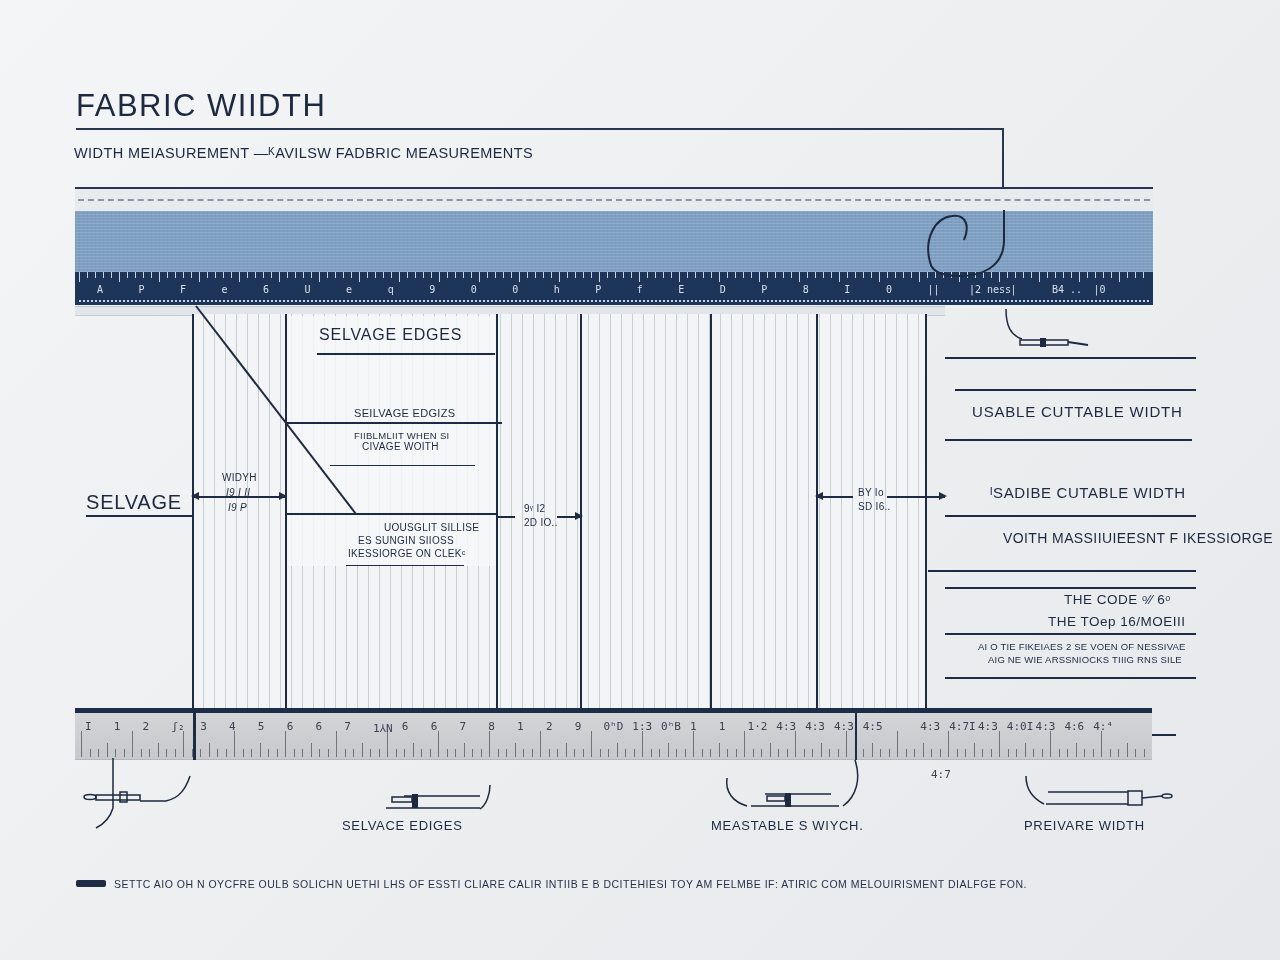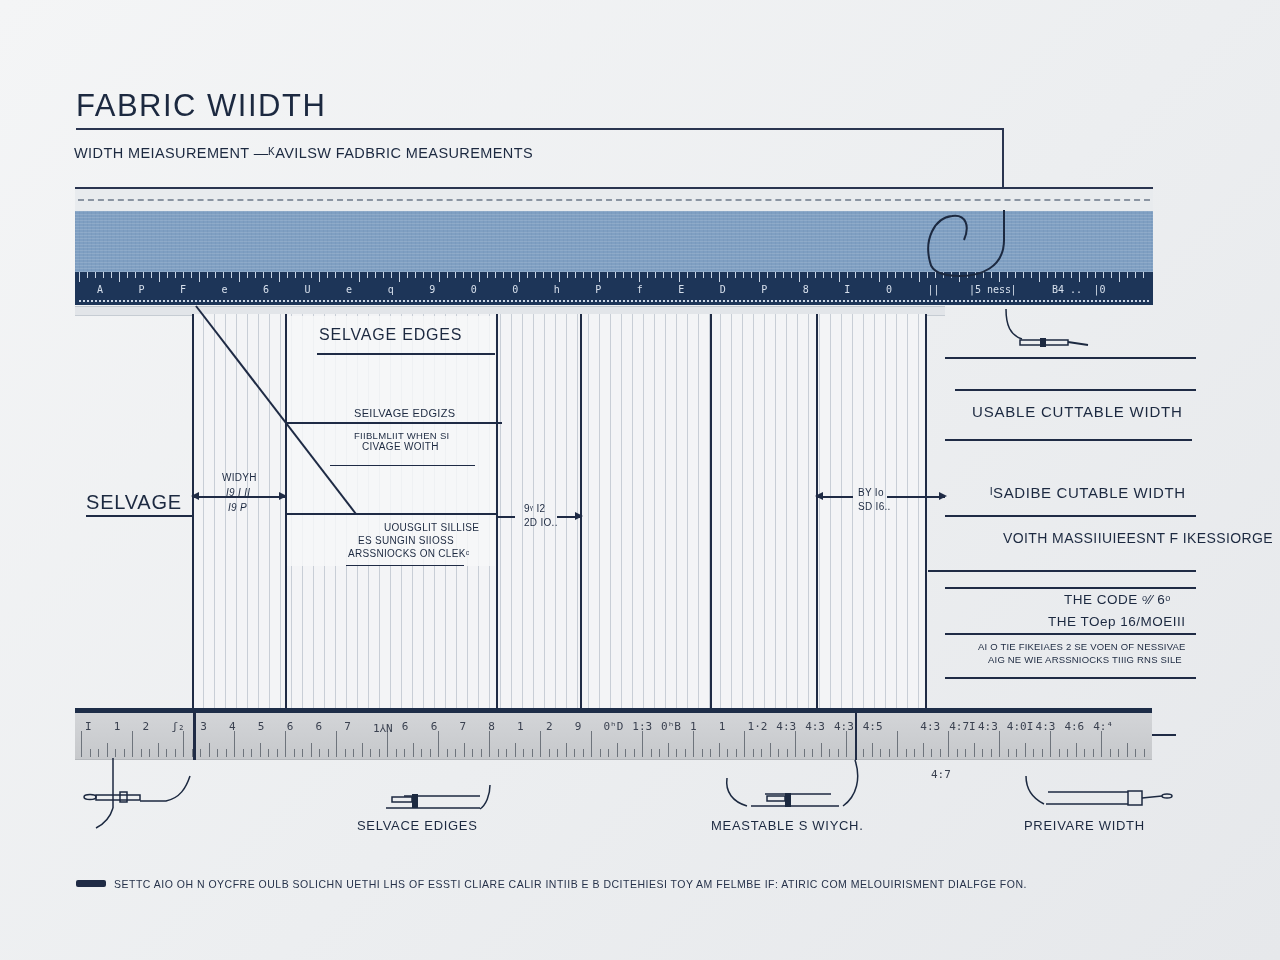--- a/index.html
+++ b/index.html
@@ -242,21 +242,21 @@
     <div class="num" style="left: 478.72px;">h</div>
     <div class="num" style="left: 520.24px;">P</div>
     <div class="num" style="left: 561.76px;">f</div>
     <div class="num" style="left: 603.28px;">E</div>
     <div class="num" style="left: 644.8px;">D</div>
     <div class="num" style="left: 686.32px;">P</div>
     <div class="num" style="left: 727.84px;">8</div>
     <div class="num" style="left: 769.36px;">I</div>
     <div class="num" style="left: 810.88px;">0</div>
     <div class="num" style="left: 852.4px;">||</div>
-    <div class="num" style="left: 893.92px;">|5 ness</div>
+    <div class="num" style="left: 893.92px;">|2 ness</div>
     <div class="num" style="left: 935.44px;">|</div>
     <div class="num" style="left: 976.96px;">B4 ..</div>
     <div class="num" style="left: 1018.48px;">|0</div>
   </div>
 <div class="abs band-under"></div>
 
 <svg class="abs" style="left:920px;top:200px" width="100" height="80">
   <path d="M84 10 L84 40 C84 68 60 76 40 76 C28 76 12 74 10 62 C4 40 14 18 32 16 C46 14 50 26 44 40" fill="none" stroke="#1c2940" stroke-width="2"></path>
 </svg>
 
@@ -289,21 +289,21 @@
 <div class="abs dim" style="left:193px;top:496px;width:92px">
     <span class="al"></span>
     <span class="ar"></span>
   </div>
 <div class="abs lbl lbl-sm" style="left:226px;top:487px;font-style:italic">I9 I II</div>
 <div class="abs lbl lbl-sm" style="left:228px;top:502px;font-style:italic">I9 P</div>
 
 <div class="abs hline" style="left:287px;top:513px;width:210px"></div>
 <div class="abs lbl lbl-sm" style="left:384px;top:522px">UOUSGLIT SILLISE</div>
 <div class="abs lbl lbl-sm" style="left:358px;top:535px">ES SUNGIN SIIOSS</div>
-<div class="abs lbl lbl-sm" style="left:348px;top:548px">ARSSNIOCKS ON CLEKᶜ</div>
+<div class="abs lbl lbl-sm" style="left:348px;top:548px">IKESSIORGE ON CLEKᶜ</div>
 <div class="abs hline" style="left:346px;top:565px;width:118px;height:1px"></div>
 
 <div class="abs dim" style="left:497px;top:516px;width:84px;background:transparent">
   <div style="position:absolute;left:0;top:0;width:18px;height:1.5px;background:#1f2b45"></div>
   <div style="position:absolute;right:0;top:0;width:24px;height:2px;background:#1f2b45"></div>
   <span class="ar"></span>
 </div>
 <div class="abs lbl lbl-sm" style="left:524px;top:503px">9ᵞ I2</div>
 <div class="abs lbl lbl-sm" style="left:524px;top:517px">2D IO..</div>
 
@@ -518,21 +518,21 @@
   <rect x="40" y="34" width="7" height="10" fill="none" stroke="#1c2940" stroke-width="1.5"></rect>
   <path d="M60 43 L86 43 C100 40 106 30 110 18" fill="none" stroke="#1c2940" stroke-width="1.5"></path>
 </svg>
 <svg class="abs" style="left:380px;top:775px" width="130" height="40">
   <line x1="24" y1="21" x2="100" y2="21" stroke="#1c2940" stroke-width="1.5"></line>
   <line x1="6" y1="33" x2="100" y2="33" stroke="#1c2940" stroke-width="1.5"></line>
   <rect x="12" y="22" width="20" height="5" fill="none" stroke="#1c2940" stroke-width="1.5"></rect>
   <rect x="32" y="19" width="6" height="14" fill="#1c2940"></rect>
   <path d="M110 10 C110 20 106 30 100 34" fill="none" stroke="#1c2940" stroke-width="1.5"></path>
 </svg>
-<div class="abs lbl bottom-caption" style="left:357px;top:818px">SELVACE EDIGES</div>
+<div class="abs lbl bottom-caption" style="left:342px;top:818px">SELVACE EDIGES</div>
 
 <svg class="abs" style="left:715px;top:758px" width="155" height="60">
   <path d="M12 20 C10 34 18 44 32 48" fill="none" stroke="#1c2940" stroke-width="1.5"></path>
   <line x1="50" y1="36" x2="116" y2="36" stroke="#1c2940" stroke-width="1.5"></line>
   <line x1="36" y1="48" x2="124" y2="48" stroke="#1c2940" stroke-width="1.5"></line>
   <rect x="52" y="38" width="18" height="5" fill="none" stroke="#1c2940" stroke-width="1.5"></rect>
   <rect x="70" y="35" width="6" height="14" fill="#1c2940"></rect>
   <path d="M140 2 C146 20 142 38 128 48" fill="none" stroke="#1c2940" stroke-width="1.5"></path>
 </svg>
 <div class="abs lbl bottom-caption" style="left:711px;top:818px">MEASTABLE S WIYCH.</div>

